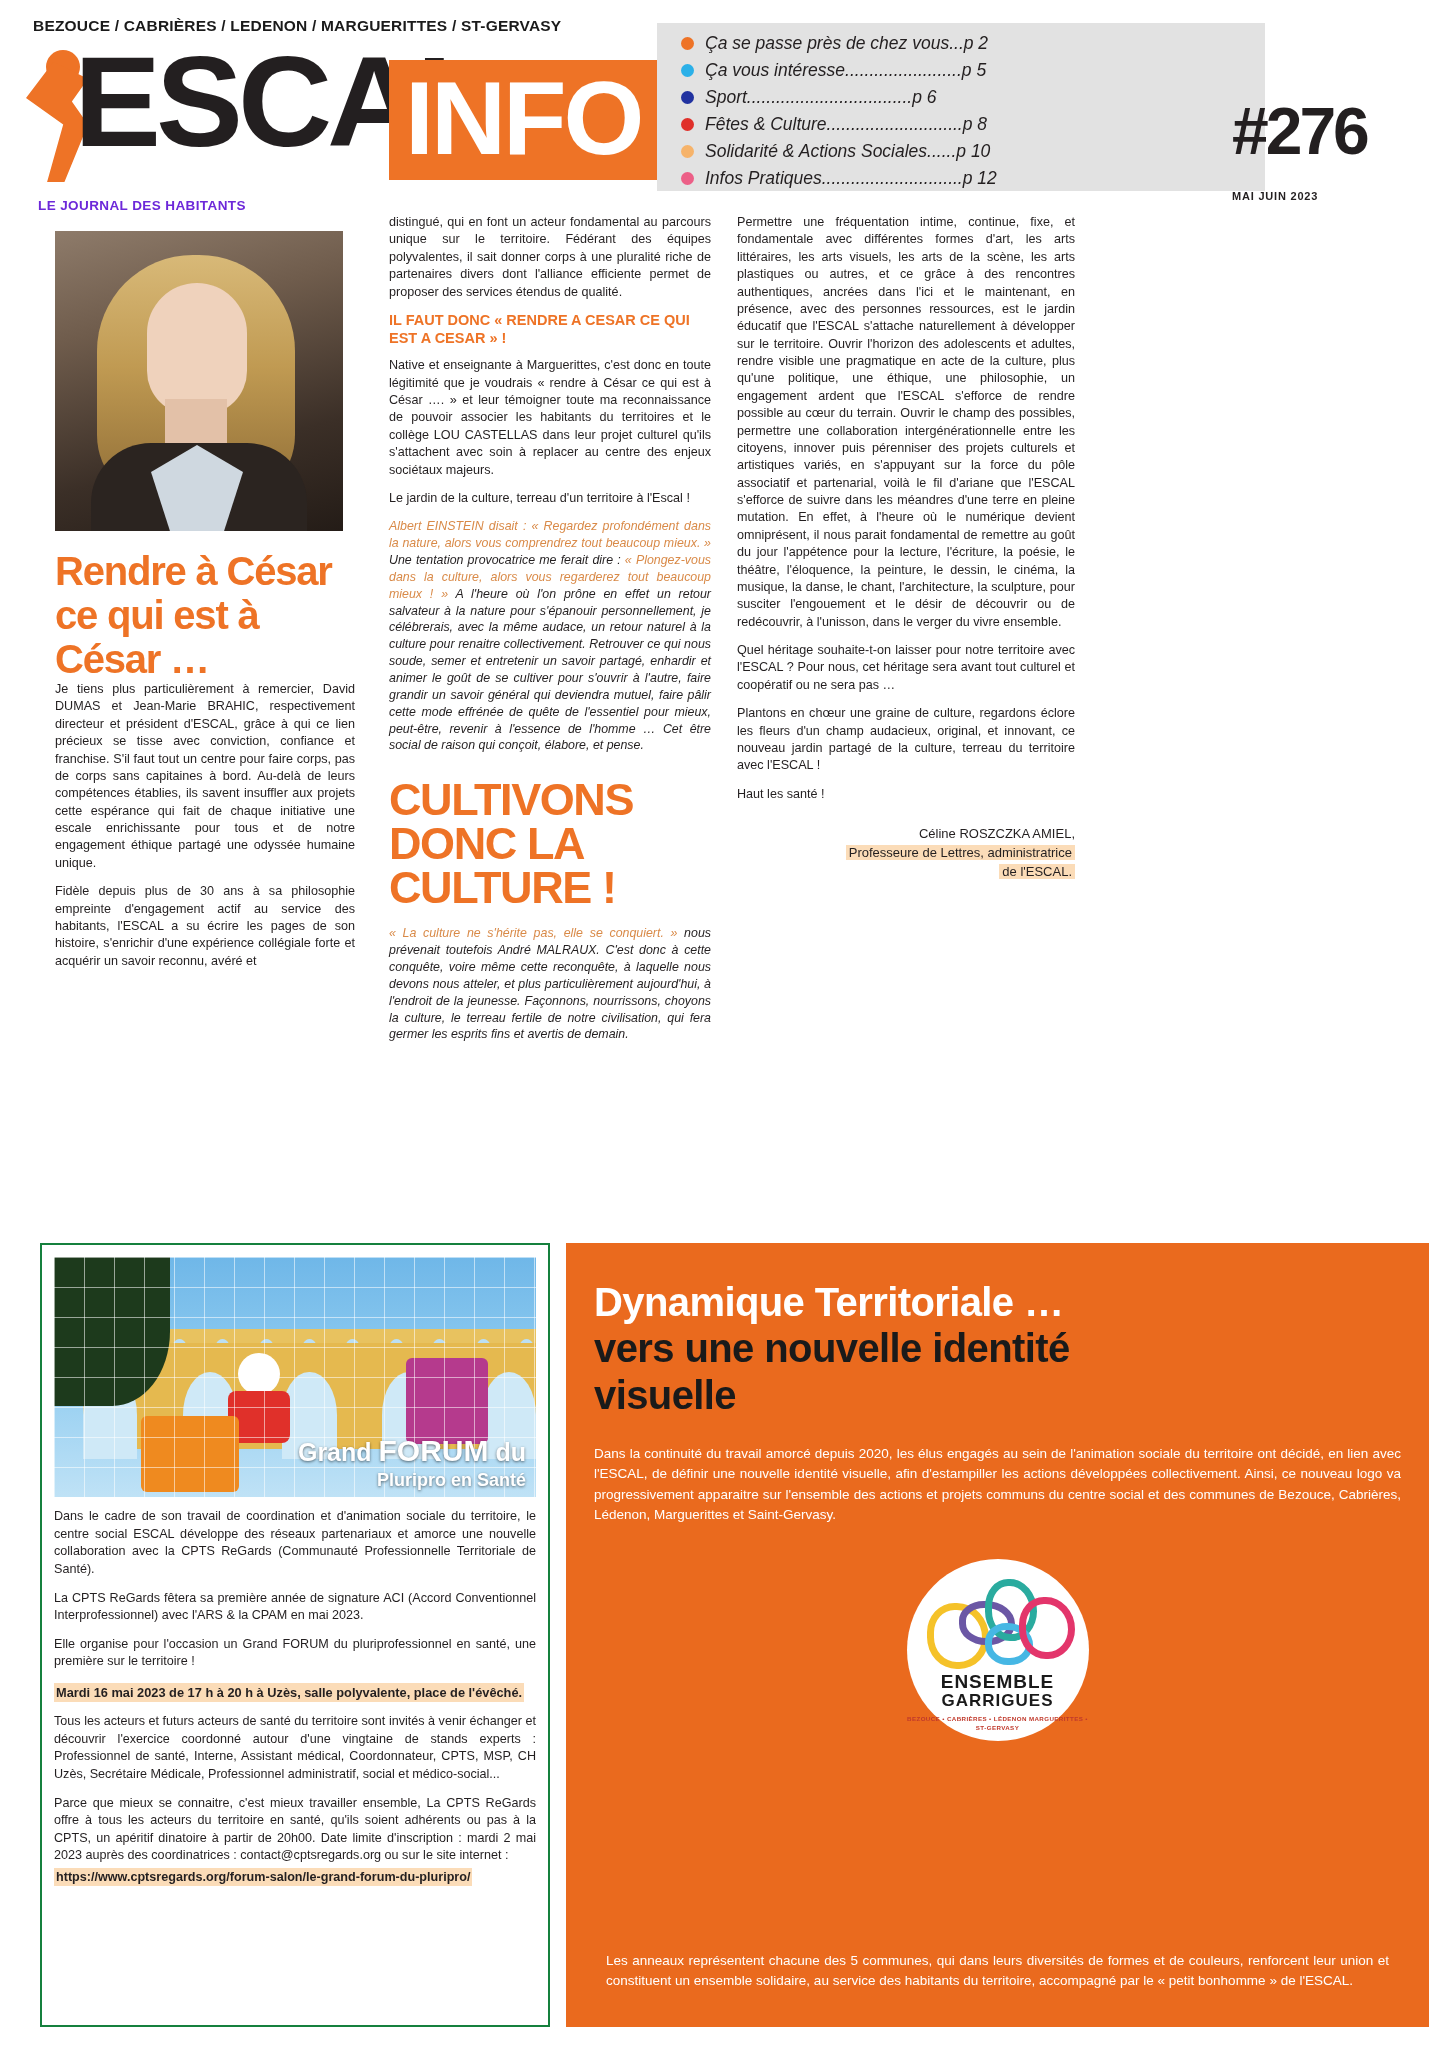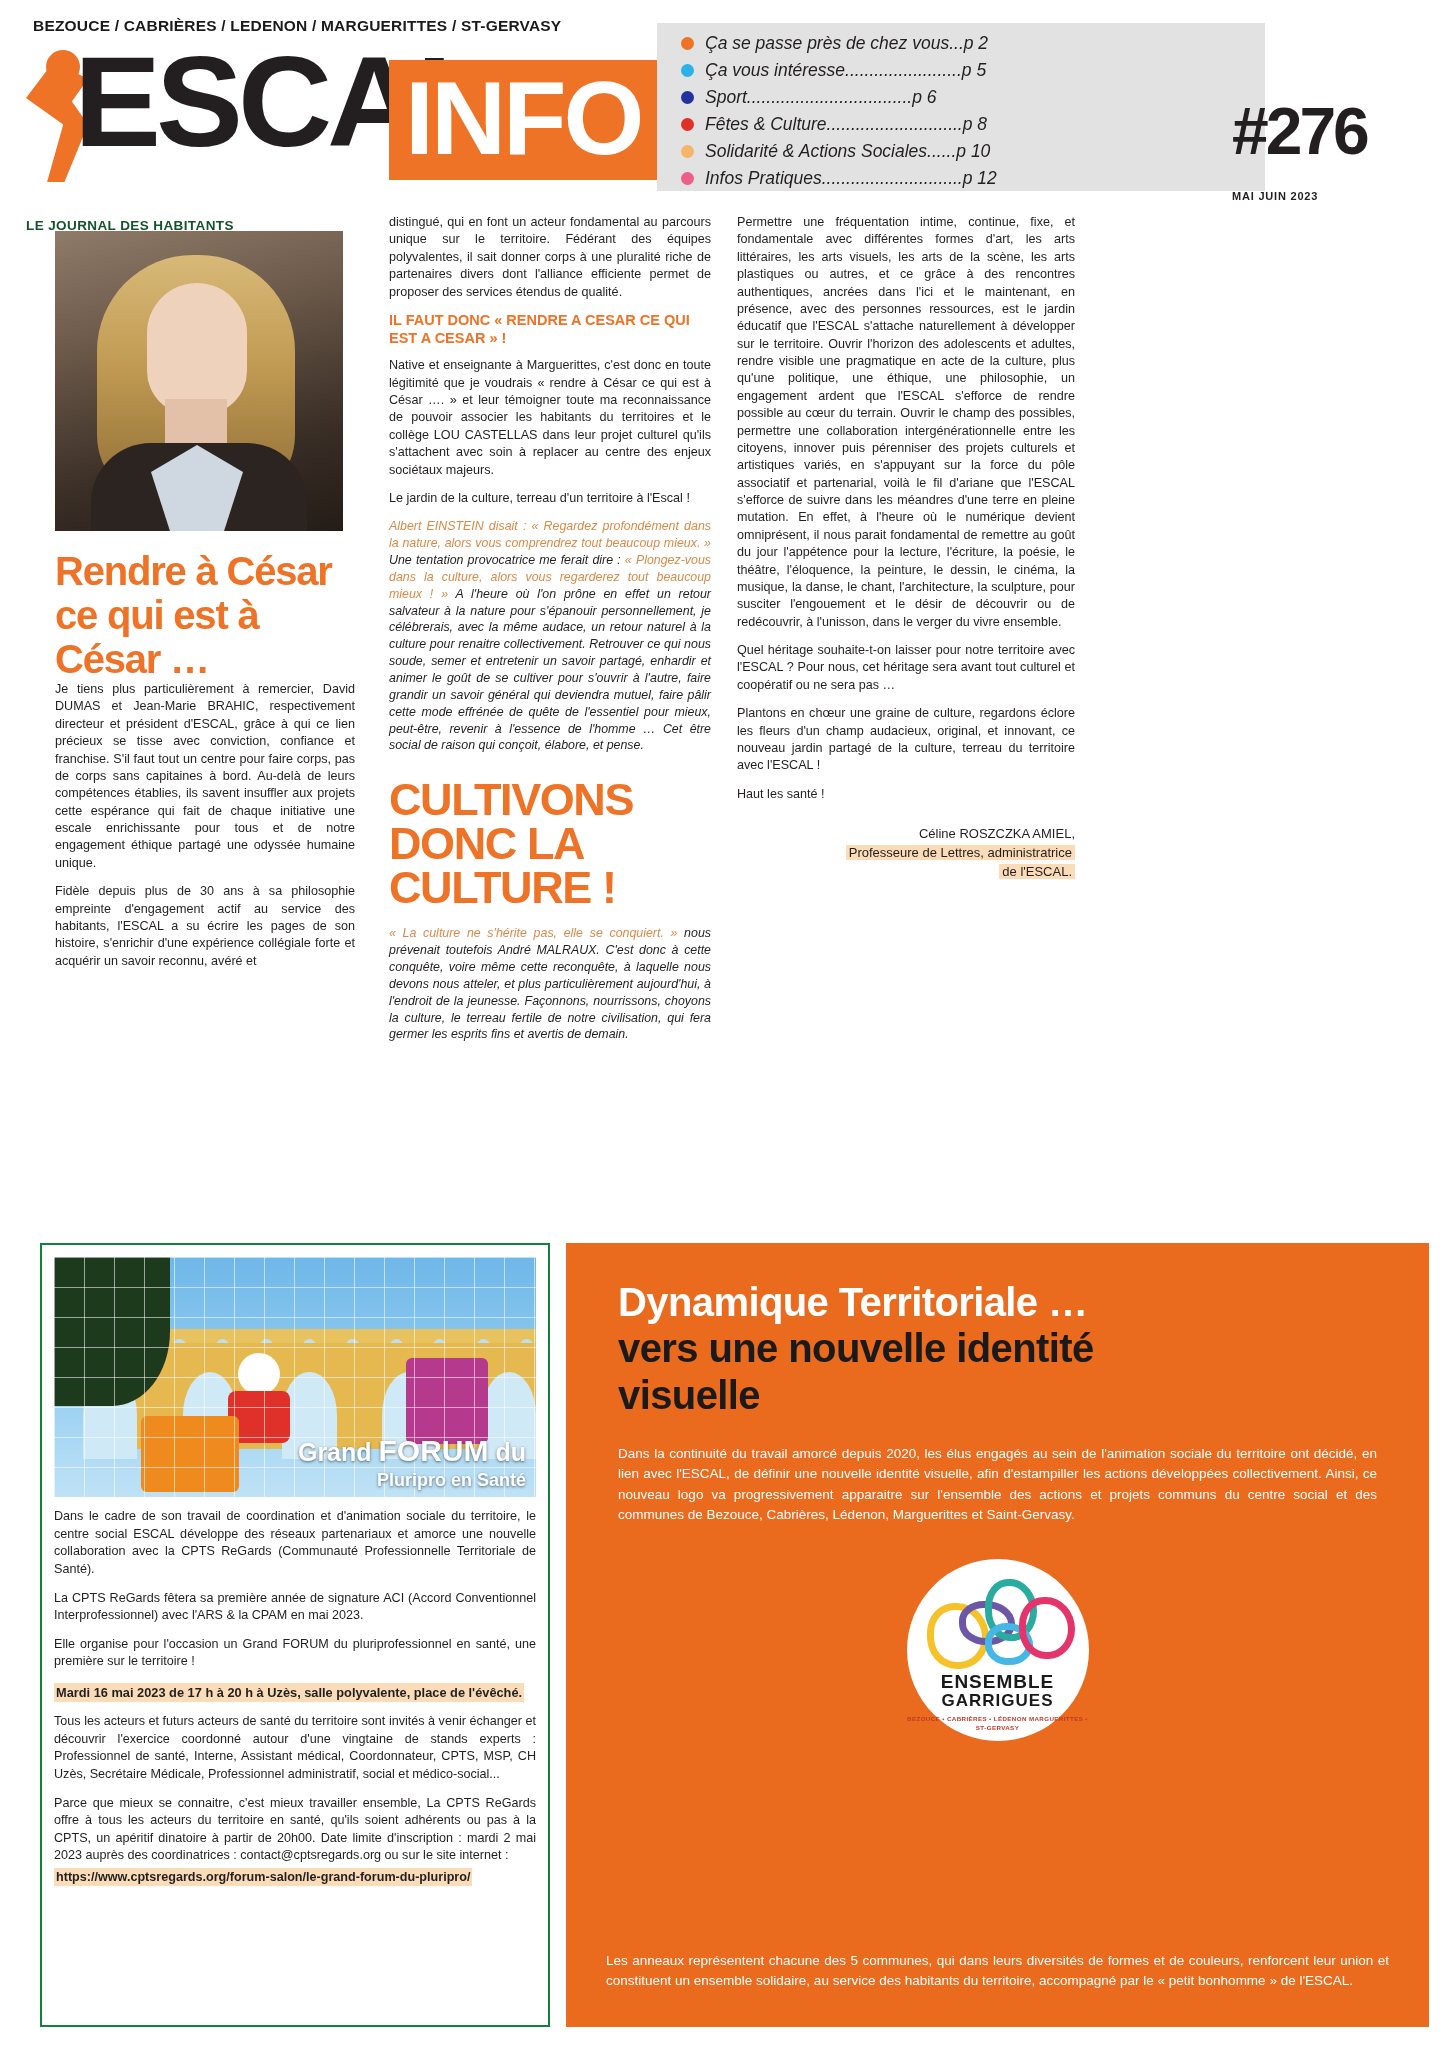--- a/index.html
+++ b/index.html
@@ -42,22 +42,22 @@
   .info-box {
     position:absolute; left:389px; top:60px;
     background:#ee7326; padding:6px 16px 10px 16px;
   }
   .info-word {
     font-family:"Liberation Sans", sans-serif;
     font-weight:bold; font-size:104px; line-height:1;
     letter-spacing:-3px; color:#ffffff;
   }
   .tagline {
-    position:absolute; left:26px; top:198px;
-    font-weight:bold; font-size:13.5px; letter-spacing:.4px; color:#14532d;margin-top:20px;
+    position:absolute; left:38px; top:198px;
+    font-weight:bold; font-size:13.5px; letter-spacing:.4px; color:#6d28d9;
   }
 
   
   .toc-panel {
     position:absolute; left:657px; top:23px; width:608px; height:168px;
     background:#e2e2e2; padding:10px 0 0 24px;
   }
   .toc-row { display:flex; align-items:baseline; height:27px; }
   .toc-dot { width:13px; height:13px; border-radius:50%; flex:0 0 13px; margin-right:11px; position:relative; top:1px; }
   .toc-text {
@@ -201,21 +201,21 @@
   }
   .url-line {
     background:#fbdcb8; font-weight:bold; font-size:12.6px;
     padding:2px 2px; display:inline-block; margin-top:3px; color:#231f20;
     word-break:break-all;
   }
 
   
   .box-right {
     position:absolute; left:566px; top:1243px; width:863px; height:784px;
-    background:#ea6a1e; color:#ffffff; padding:36px 52px;
+    background:#ea6a1e; color:#ffffff; padding:36px 28px;
   }
   .dyn-title {
     font-family:"Liberation Sans", sans-serif;
     font-weight:bold; font-size:40px; line-height:1.16; letter-spacing:-.6px;
   }
   .dyn-title .w { color:#ffffff; }
   .dyn-title .b { color:#1a1a1a; }
   .box-right p {
     font-size:13.5px; line-height:1.5; text-align:justify; color:#ffffff; margin:26px 0 0 0;
   }

